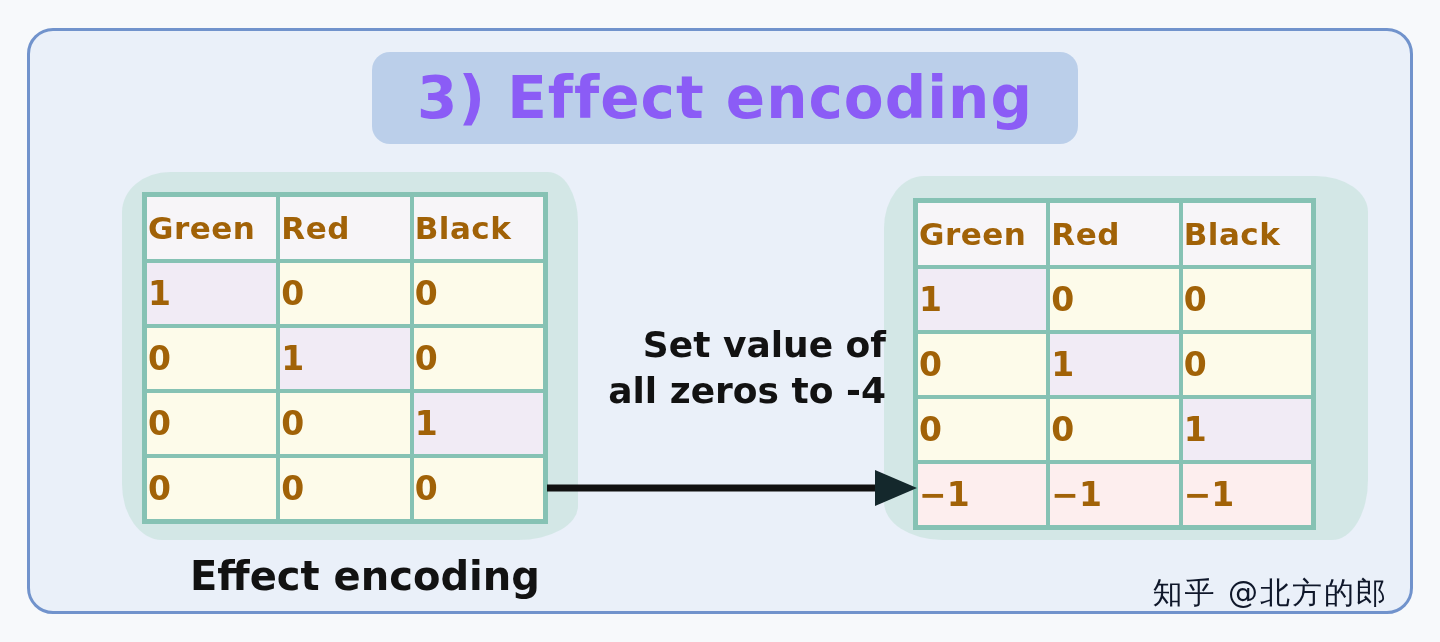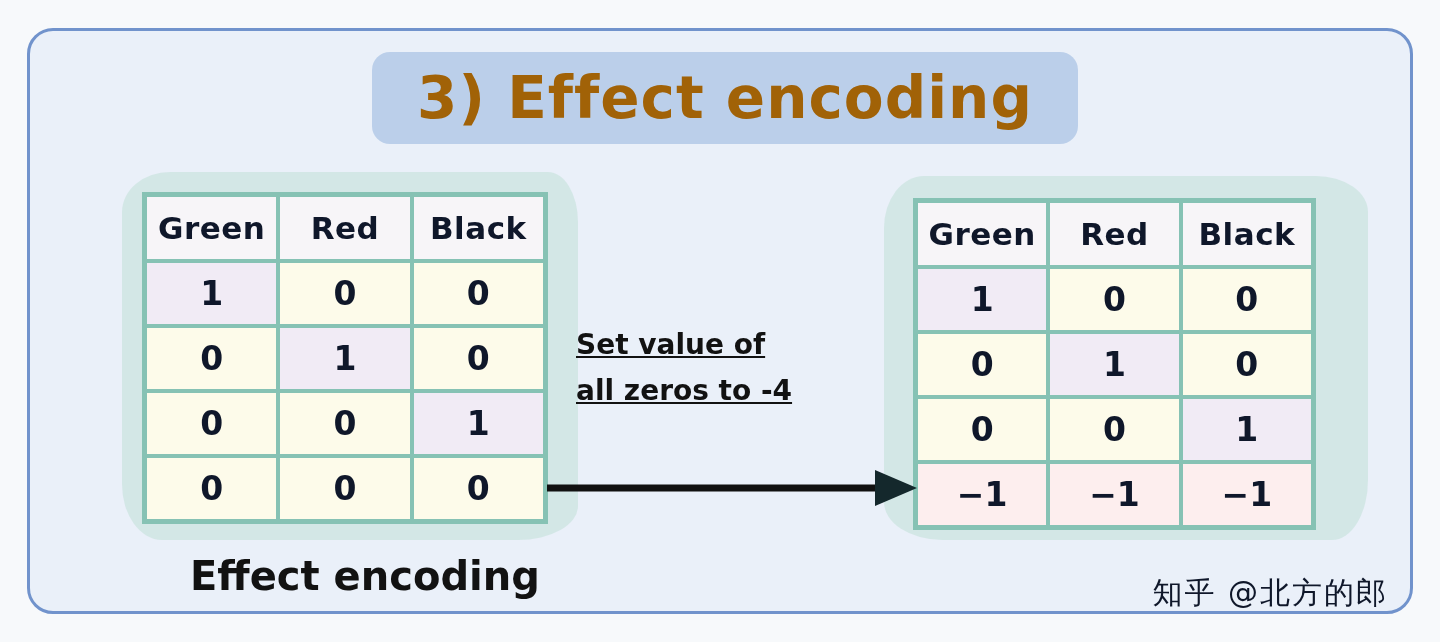--- a/index.html
+++ b/index.html
@@ -32,21 +32,21 @@
   }
   .title-text{
     position:absolute;
     left:372px;top:52px;
     width:706px;height:92px;
     display:flex;align-items:center;justify-content:center;
     font-family:"DejaVu Sans", sans-serif;
     font-size:58px;
     font-weight:700;
     letter-spacing:1px;
-    color:#a16207;
+    color:#8b5cf6;
     white-space:nowrap;
   }
 
   
   .blob{
     position:absolute;
     background:#cfe5e3;
     opacity:.85;
   }
   .blob-left{
@@ -64,24 +64,24 @@
     box-sizing:border-box;
     border:3px solid #86c2b4;
     border-collapse:separate;
     border-spacing:0;
     background:#86c2b4;
     table-layout:fixed;
   }
   .tbl td{
     box-sizing:border-box;
     border:2px solid #86c2b4;
-    text-align:center;
+    text-align:left;
     vertical-align:middle;
     font-family:"DejaVu Sans", sans-serif;
-    color:#0f172a;
+    color:#a16207;
   }
   .tbl td.hdr{
     background:#f7f5f8;
     font-size:31px;
     font-weight:700;
     letter-spacing:.5px;
     height:66px;
   }
   .tbl td.cell{
     font-size:33px;
@@ -93,27 +93,26 @@
   .c-neg{background:#fdeeee;}
 
   #table-left{left:142px;top:192px;width:406px;height:330px;}
   #table-right{left:913px;top:198px;width:403px;height:322px;}
 
   
   .mid-text{
     position:absolute;
     left:576px;top:322px;
     width:310px;
-    text-align:left;
-    font-family:"DejaVu Sans", sans-serif;
-    font-size:28px;
+    text-align:right;
+    font-family:"DejaVu Sans", sans-serif;
+    font-size:36px;
     font-weight:600;
     line-height:46px;
     color:#121212;
-    text-decoration:underline;
   }
 
   
   .arrow{
     position:absolute;
     left:545px;top:468px;
     width:372px;height:40px;
   }
 
   

